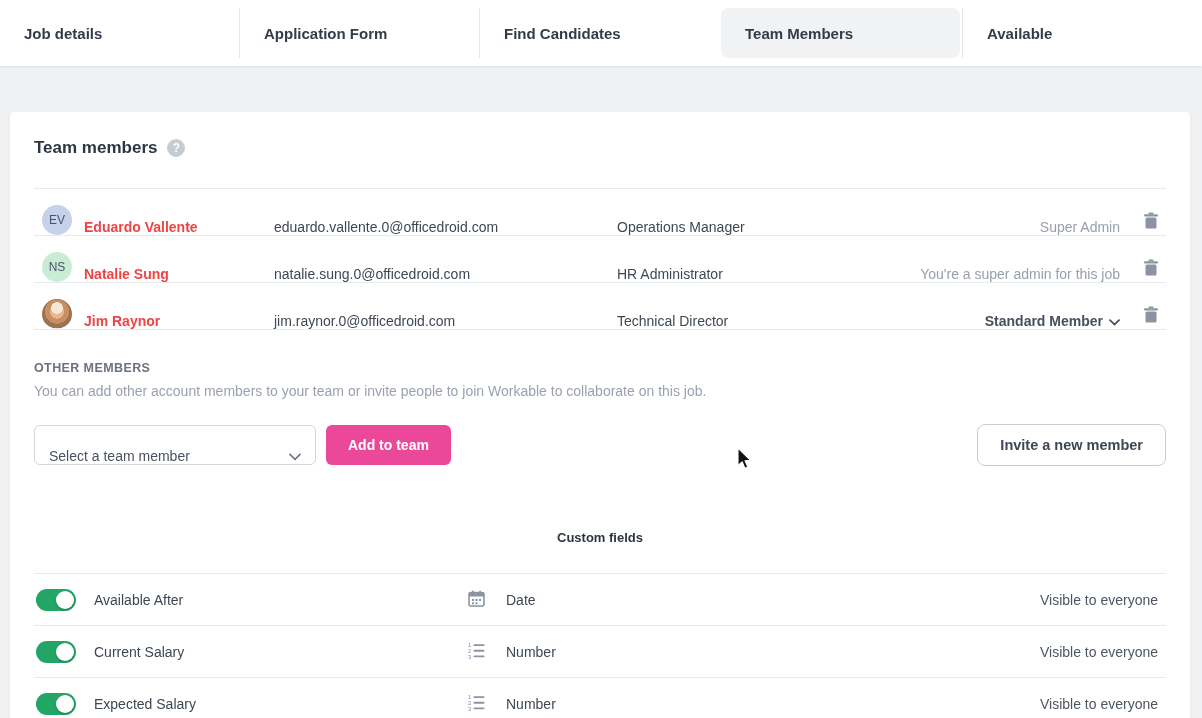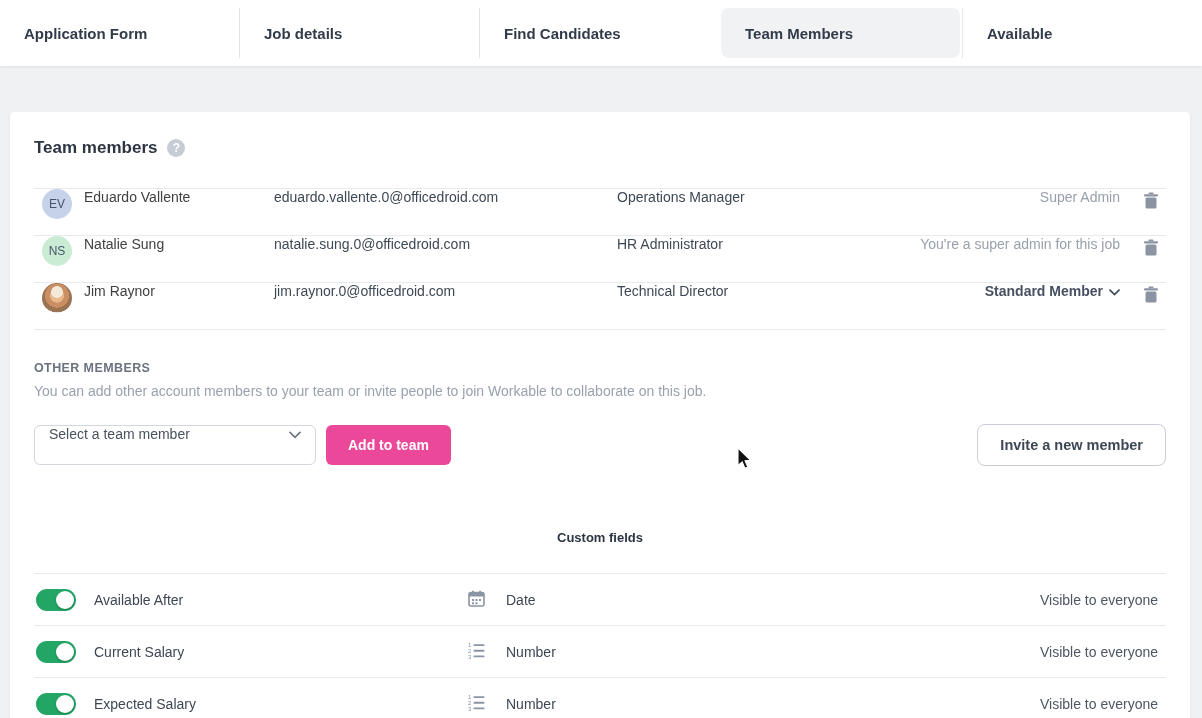--- a/index.html
+++ b/index.html
@@ -42,36 +42,36 @@
   .help-icon {
     width: 18px; height: 18px; border-radius: 50%;
     background: #c6ccd6; color: #ffffff; font-size: 12px; font-weight: 700;
     display: inline-flex; align-items: center; justify-content: center;
     cursor: pointer;
   }
 
   
   .members-table { margin-top: 30px; border-top: 1px solid #e8eaee; }
   .member-row {
-    display: flex; align-items: flex-start; height: 47px;
+    display: flex; align-items: flex-end; height: 47px;
     border-bottom: 1px solid #e8eaee; padding-left: 8px;
   }
   .avatar {
     width: 30px; height: 30px; border-radius: 50%;
     display: flex; align-items: center; justify-content: center;
     font-size: 12px; color: #46536a; flex: 0 0 30px; margin-right: 12px;
     overflow: hidden;
   }
   .avatar.photo {
     background:
       radial-gradient(circle at 50% 30%, #f4e8d8 0 22%, transparent 23%),
       radial-gradient(circle at 50% 42%, #e9b78c 0 30%, #c98f63 31% 52%, #9a7352 53% 72%, #e8e4df 73%);
     color: transparent;
   }
-  .member-name { flex: 0 0 190px; font-size: 14px; font-weight: 400; color: #404040; }
+  .member-name { flex: 0 0 190px; font-size: 14px; font-weight: 700; color: #ef4444; }
   .member-email { flex: 0 0 343px; font-size: 14px; color: #3e4855; }
   .member-role { flex: 1 1 auto; font-size: 14px; color: #3e4855; }
   .member-status { font-size: 14px; color: #98a0ac; margin-right: 18px; white-space: nowrap; }
   .member-status.dropdown {
     color: #465060; font-weight: 700; cursor: pointer;
     display: inline-flex; align-items: center; gap: 6px;
   }
   .trash-btn {
     width: 26px; height: 26px; border: none; background: transparent;
     cursor: pointer; display: flex; align-items: center; justify-content: center;
@@ -80,21 +80,21 @@
 
   
   .other-members { margin-top: 31px; }
   .other-members-label {
     font-size: 12.5px; font-weight: 700; letter-spacing: 0.4px; color: #6a7380;
   }
   .other-members-desc { margin-top: 8px; font-size: 14px; color: #9aa1ae; }
   .controls-row { margin-top: 25px; display: flex; align-items: center; }
   .member-select {
     width: 282px; height: 40px; border: 1px solid #d3d7dd; border-radius: 6px;
-    background: #fff; display: flex; align-items: flex-start; justify-content: space-between;
+    background: #fff; display: flex; align-items: flex-end; justify-content: space-between;
     padding: 0 14px; font-size: 14px; color: #49525f; cursor: pointer;
   }
   .btn-add {
     margin-left: 10px; height: 40px; padding: 0 22px;
     background: #ec4899; color: #ffffff; font-size: 14px; font-weight: 700;
     border: none; border-radius: 6px; cursor: default;
   }
   .btn-invite {
     margin-left: auto; height: 42px; padding: 0 22px;
     background: #ffffff; color: #3d4755; font-size: 14.5px; font-weight: 700;
@@ -124,24 +124,24 @@
   .cf-visibility { font-size: 14px; color: #4d5663; margin-right: 8px; white-space: nowrap; }
 
   
   .cursor { position: absolute; left: 737px; top: 447px; z-index: 50; pointer-events: none; }
 </style>
 </head>
 <body>
 
 <nav class="tabbar">
   <div class="tab">
+      <span>Job details</span>
+    </div>
+  <div class="tab">
       <span>Application Form</span>
-    </div>
-  <div class="tab">
-      <span>Job details</span>
     </div>
   <div class="tab">
       <span>Find Candidates</span>
     </div>
   <div class="tab active">
       <span>Team Members</span>
     </div>
   <div class="tab">
       <span>Available</span>
     </div>

